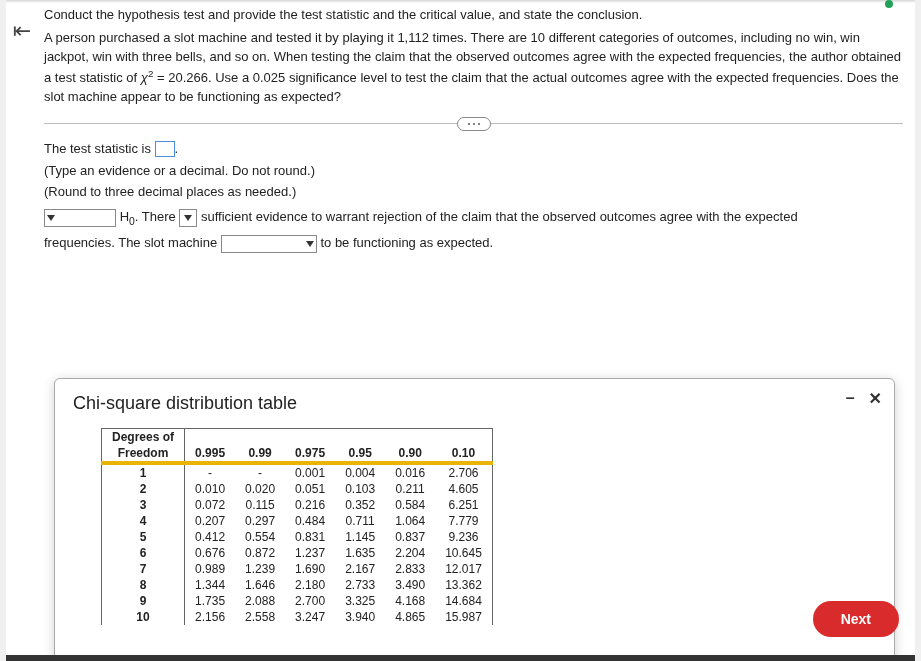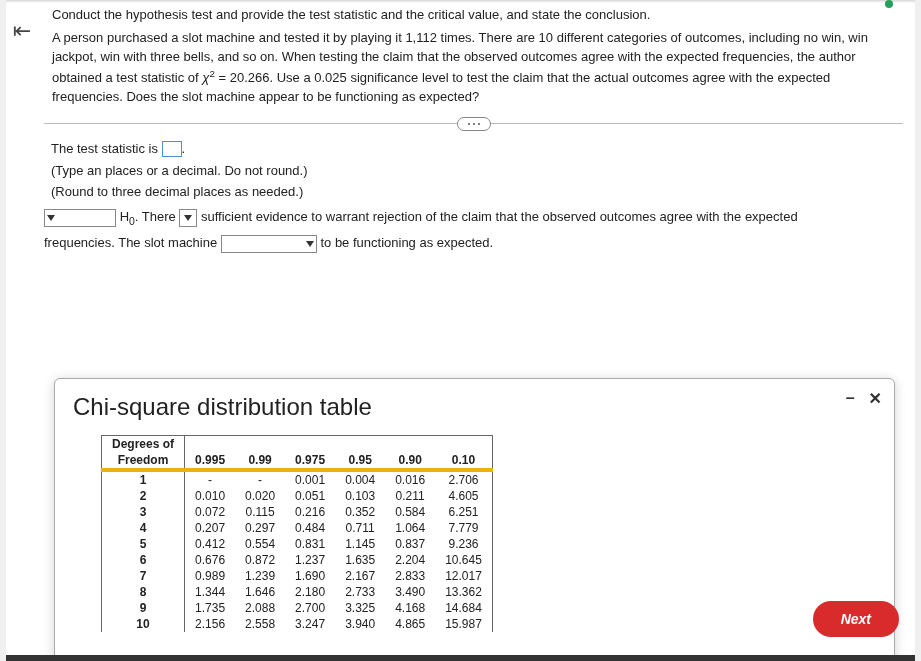--- a/index.html
+++ b/index.html
@@ -1,46 +1,46 @@
 <!DOCTYPE html>
 <html><head>
   <meta charset="utf-8">
   <style>
     * { box-sizing: border-box; margin: 0; padding: 0; }
     body { font-family: Arial, Helvetica, sans-serif; font-size: 13px; color: #222; background: #f0f0f0; width: 921px; height: 661px; position: relative; overflow: hidden; }
     .page { background: #fff; margin: 0 6px; height: 100%; padding: 6px 12px 0 38px; position: relative; }
     .back-arrow { position: absolute; left: 0px; top: 18px; width: 32px; font-size: 22px; color: #444; cursor: pointer; text-align: center; }
-    .problem { line-height: 1.45; margin-left: 8px; }
+    .problem { line-height: 1.45; }
     .problem p { margin-bottom: 4px; }
     .chi { font-style: italic; }
     .sup { vertical-align: super; font-size: 0.75em; }
     .divider-row { display: flex; align-items: center; margin: 10px 0; }
     .hr { flex: 1; height: 1px; background: #bbb; }
     .dots-btn { width: 34px; height: 14px; border: 1px solid #888; border-radius: 8px; display: flex; justify-content: center; align-items: center; gap: 3px; cursor: pointer; background: #fff; }
     .dots-btn span { width: 2px; height: 2px; background: #555; border-radius: 50%; }
-    .answer-area p { margin: 6px 7px; }
+    .answer-area p { margin: 6px 0; }
     .input-box { display: inline-block; width: 20px; height: 16px; border: 1px solid #4a90d9; background: #fff; vertical-align: middle; }
     .select-box { display: inline-flex; align-items: center; height: 18px; border: 1px solid #888; background: #fff; padding: 0 2px; cursor: pointer; vertical-align: middle; }
     .select-box.wide { width: 72px; }
     .select-box.narrow { width: 18px; justify-content: center; }
     .tri { width: 0; height: 0; border-left: 4px solid transparent; border-right: 4px solid transparent; border-top: 6px solid #333; }
     .sub { vertical-align: sub; font-size: 0.8em; }
     .sentence-row { margin: 6px 0; display: block; line-height: 1.9; }
     .modal-wrap { position: absolute; left: 48px; right: 20px; top: 378px; bottom: 0; background: #fff; border: 1px solid #aaa; border-radius: 6px 6px 0 0; box-shadow: 0 2px 12px rgba(0,0,0,.18); padding: 14px 18px 0 18px; overflow: hidden; }
-    .modal-title { font-size: 24px; margin-bottom: 14px; }
+    .modal-title { font-size: 18px; margin-bottom: 14px; }
     .modal-ctrls { position: absolute; right: 12px; top: 10px; display: flex; gap: 14px; font-size: 16px; font-weight: bold; color: #333; }
     .modal-ctrls span { cursor: pointer; }
     table.chi-tbl { border-collapse: collapse; margin-left: 28px; font-size: 12px; }
     table.chi-tbl th, table.chi-tbl td { padding: 1px 10px; text-align: center; }
     table.chi-tbl thead th { border-bottom: 4px solid #eab308; font-weight: bold; }
     table.chi-tbl thead th:first-child { border-right: 1px solid #666; }
     table.chi-tbl tbody td:first-child { border-right: 1px solid #666; font-weight: bold; }
     table.chi-tbl .hdr-top th { border-bottom: none; }
     table.chi-tbl { border: 1px solid #666; border-bottom: none; padding-left: 37px; }
-    .next-btn { position: absolute; right: 16px; bottom: 24px; background: #d92b2b; color: #fff; font-weight: bold; border: none; border-radius: 22px; padding: 10px 28px; font-size: 14px; cursor: pointer; font-style: italic; }
+    .next-btn { position: absolute; right: 16px; bottom: 24px; background: #d92b2b; color: #fff; font-weight: bold; border: none; border-radius: 22px; padding: 10px 28px; font-size: 14px; cursor: pointer; }
     .top-edge { position: absolute; top: 0; left: 0; right: 0; height: 3px; background: linear-gradient(#555, transparent); opacity:.25;}
     .bottom-bar { position:absolute; left:0; right:0; bottom:0; height:6px; background:#333;}
     .green-dot{position:absolute;right:22px;top:0;width:8px;height:8px;border-radius:50%;background:#22a05a;}
   </style>
 </head>
 <body>
 
 <div class="page">
   <div class="top-edge"></div>
   <div class="green-dot"></div>
@@ -60,21 +60,21 @@
         <span></span>
         <span></span>
       </div>
     <div class="hr"></div>
   </div>
 
   <div class="answer-area">
     <p>
       <span>The test statistic is </span><span class="input-box"></span><span>.</span>
     </p>
-    <p>(Type an places or a decimal. Do not round.)</p>
+    <p>(Type an evidence or a decimal. Do not round.)</p>
 
     <p>(Round to three decimal places as needed.)</p>
 
 
     <div class="sentence-row">
       <span class="select-box wide">
           <span class="tri"></span>
         </span>
       <span> H</span><span class="sub">0</span><span>. There </span>
       <span class="select-box narrow">

